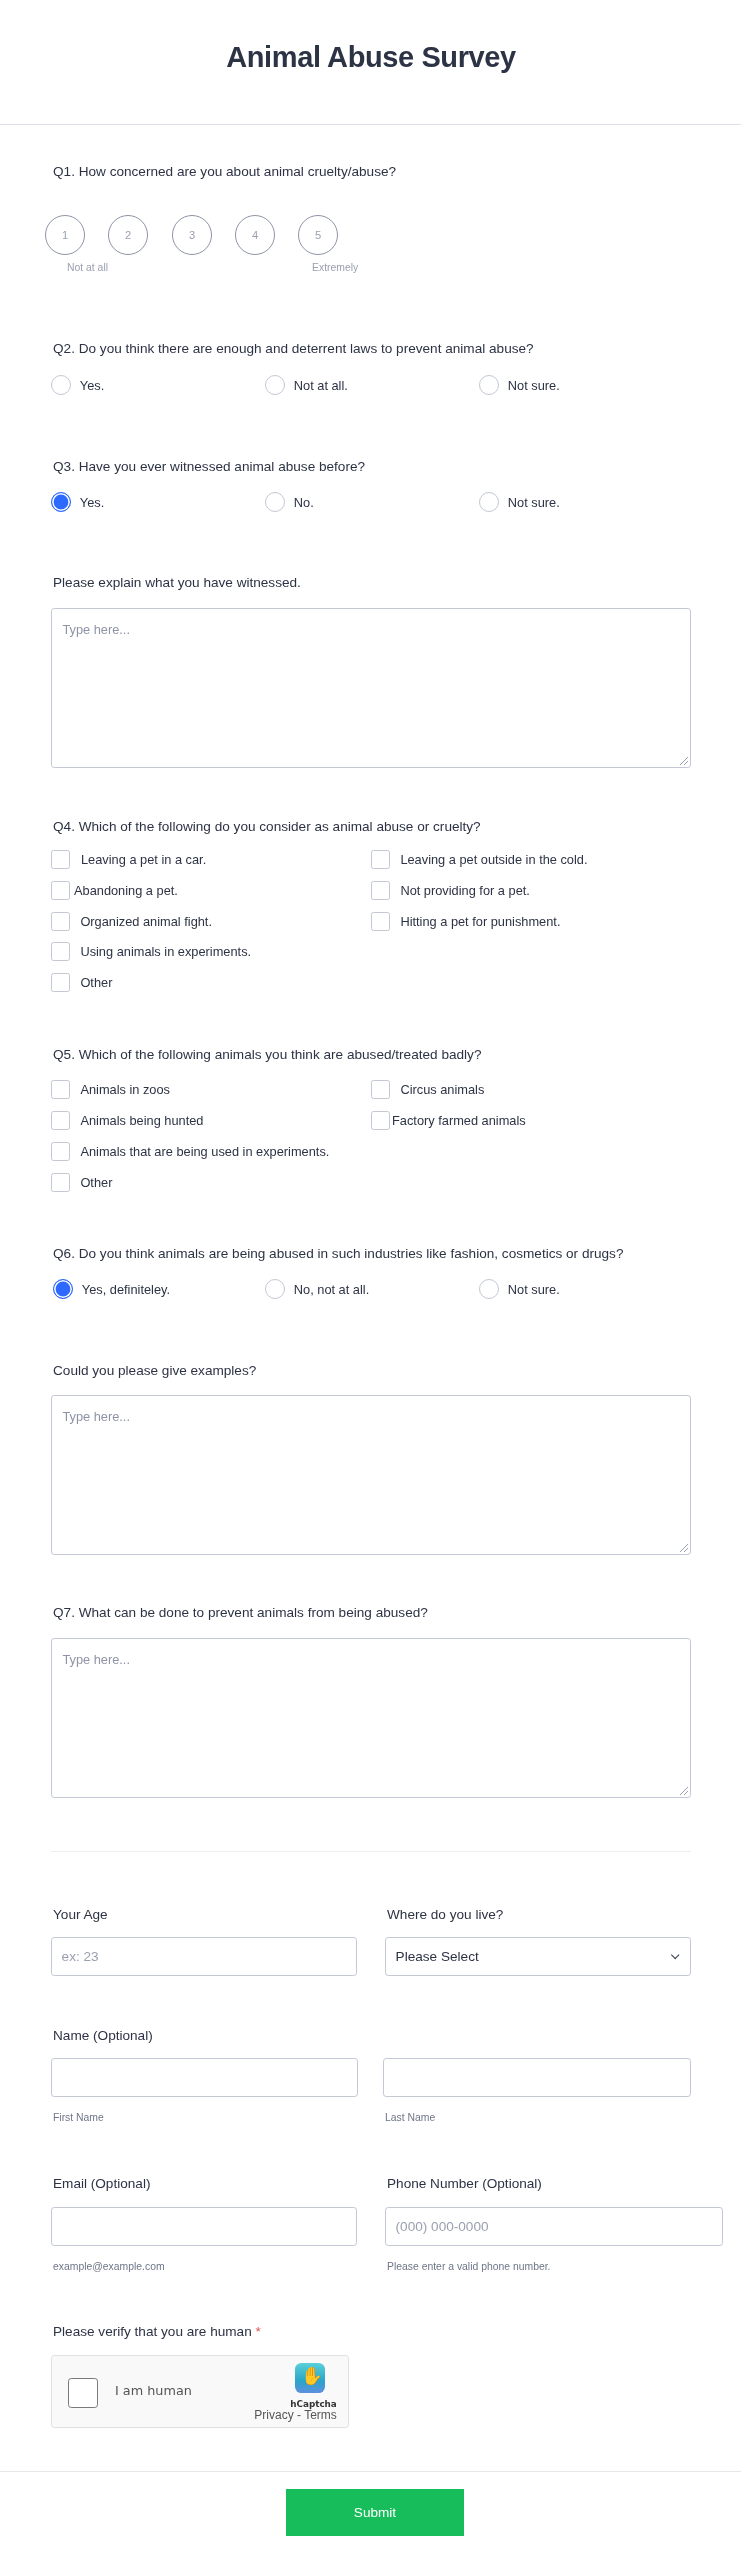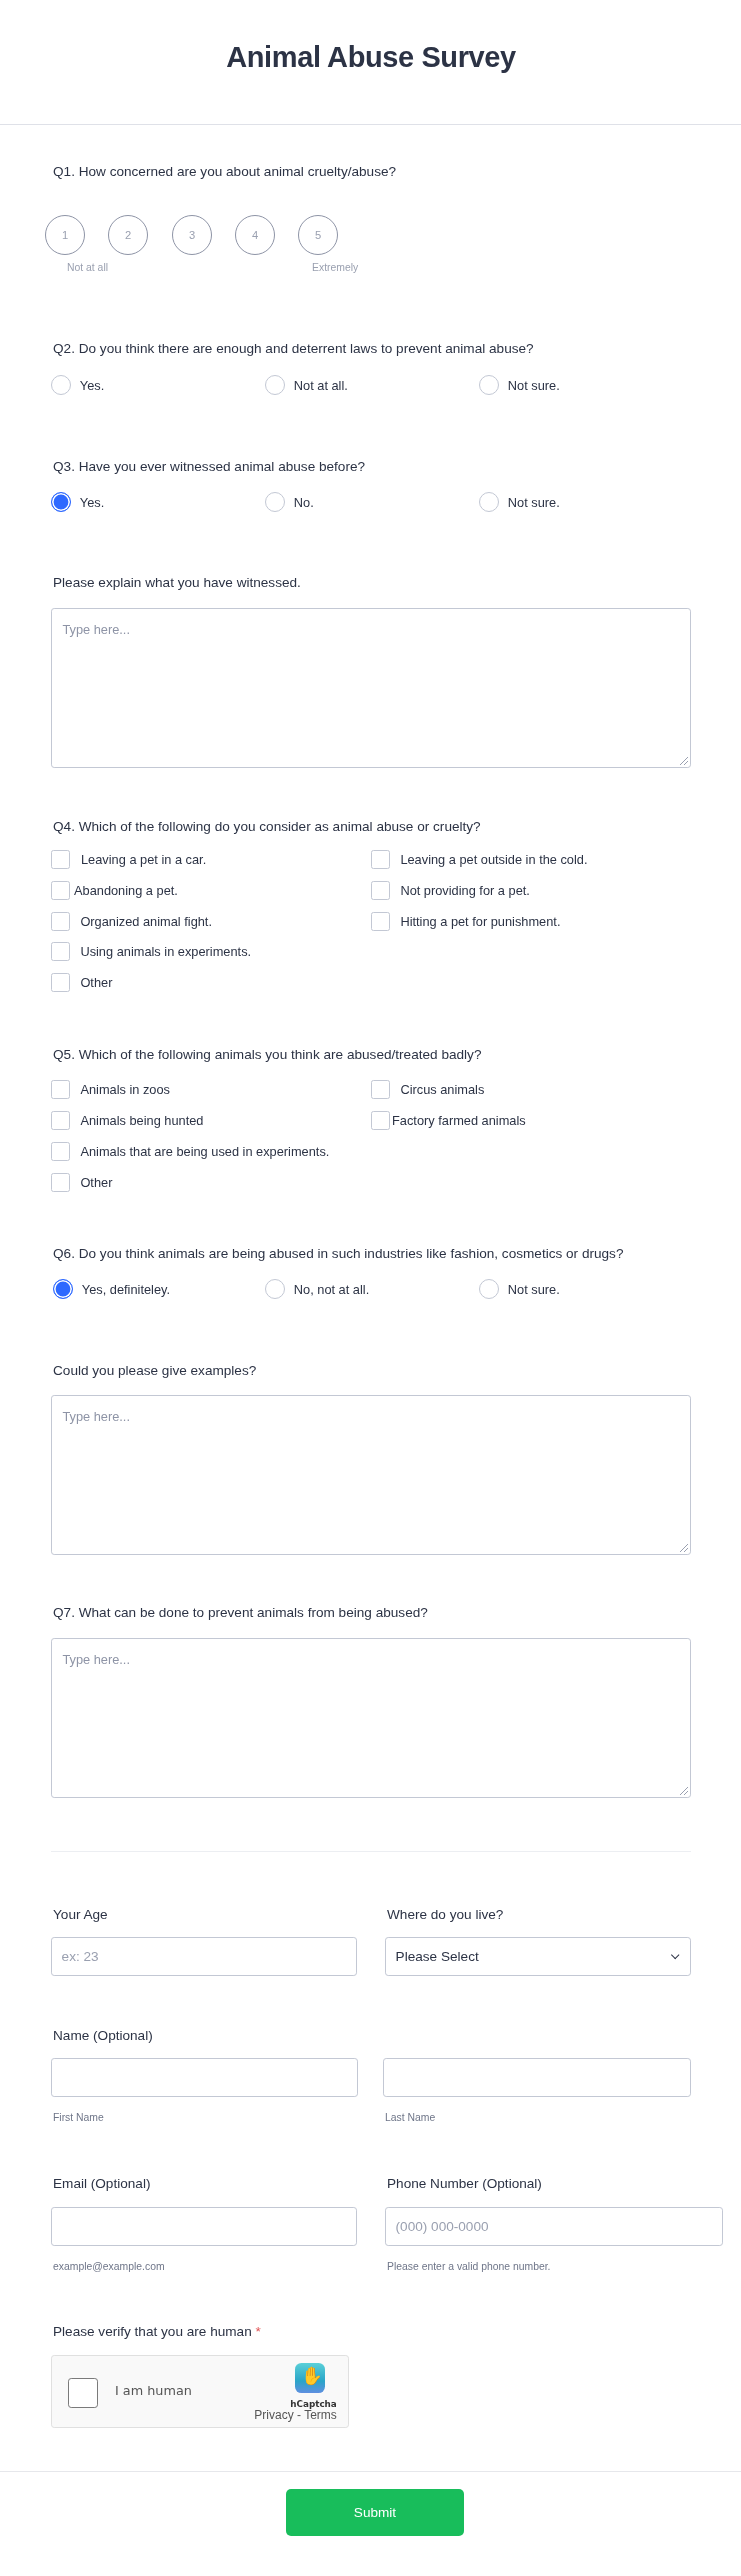--- a/index.html
+++ b/index.html
@@ -24,21 +24,21 @@
   .sublabel { font-size: 10.4px; color: #6f7689; }
   .select-val { color: #2c3345; }
   .chev { position: absolute; right: 11.2px; top: 13.6px; width: 6.4px; height: 6.4px; border-right: 1.6px solid #2c3345; border-bottom: 1.6px solid #2c3345; transform: rotate(45deg); }
   .captcha { left: 51px; top: 2355px; width: 298px; height: 73px; border: 0.8px solid #e0e0e0; border-radius: 3.2px; background: #f9f9f9; }
   .captcha-box { position: absolute; left: 16px; top: 22.3px; width: 29.5px; height: 29.5px; border: 0.8px solid #7a7a7a; border-radius: 3.2px; background: #fff; cursor: pointer; }
   .captcha-text { position: absolute; left: 63px; top: 27px; font-family: "DejaVu Sans", sans-serif; font-size: 12.8px; color: #555; }
   .captcha-logo { position: absolute; left: 243px; top: 7.2px; width: 30px; height: 30px; border-radius: 6.4px; background: linear-gradient(180deg, #5ad0d8 0%, #2aa5c8 60%, #5f8fe0 100%); }
   .captcha-logo:after { content: "✋"; position: absolute; left: 6.4px; top: 3.2px; font-size: 17.6px; color: #fff; }
   .captcha-brand { position: absolute; right: 11.2px; top: 43px; font-family: "DejaVu Sans", sans-serif; font-size: 8.8px; font-weight: bold; color: #333; }
   .captcha-links { position: absolute; right: 11.2px; top: 52px; font-family: Liberation Sans, sans-serif; font-size: 12px; color: #555; }
-  .submit { left: 286px; top: 2489px; width: 178px; height: 47px; background: #18bd5b; border-radius: 5px; color: #fff; font-size: 13.6px; display: flex; align-items: center; justify-content: center; cursor: pointer; }
+  .submit { left: 286px; top: 2489px; width: 178px; height: 47px; background: #18bd5b; border-radius: 0; color: #fff; font-size: 13.6px; display: flex; align-items: center; justify-content: center; cursor: pointer; }
   .req { color: #e05252; }
 </style>
 </head>
 <body>
 
 <div class="abs title">Animal Abuse Survey</div>
 <div class="abs hr" style="top:124px"></div>
 
 <div class="abs qlabel" style="top:164px">Q1.  How concerned are you about animal cruelty/abuse?</div>
 <div class="abs scale-circle" style="left:45px;top:215px">

